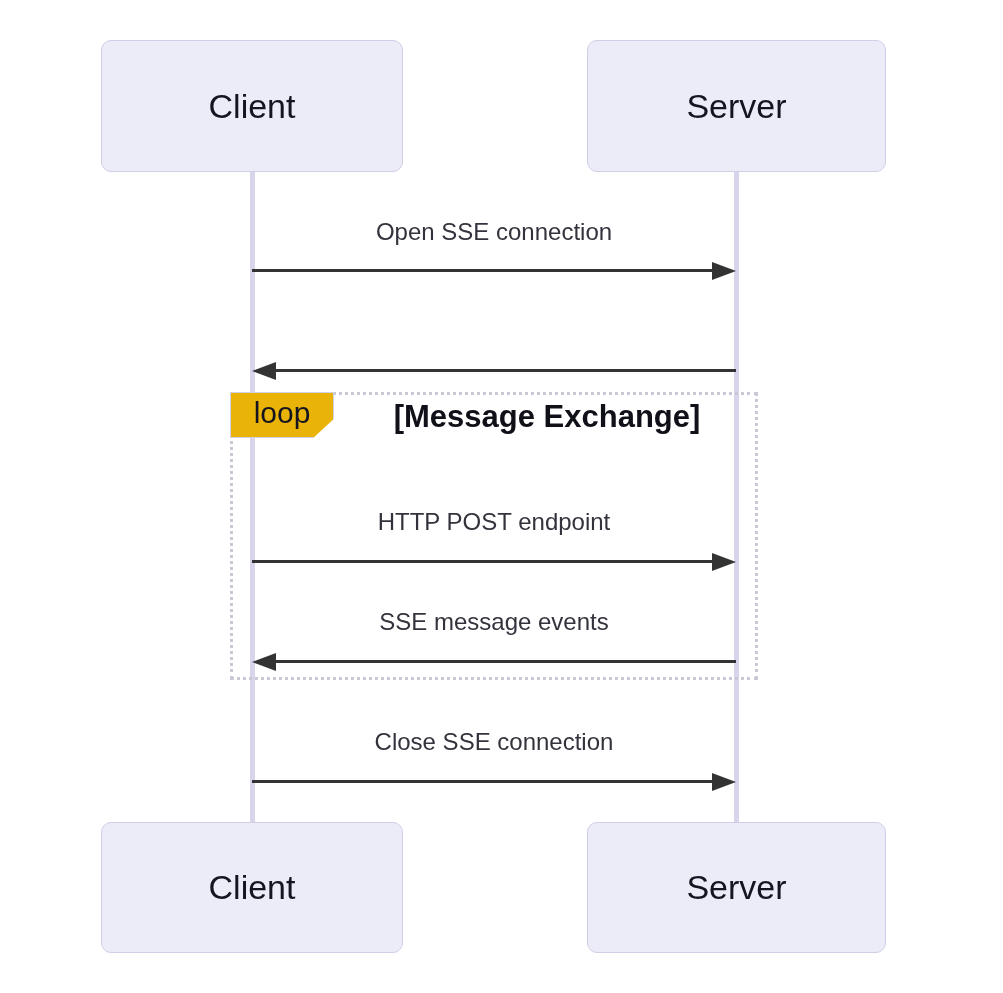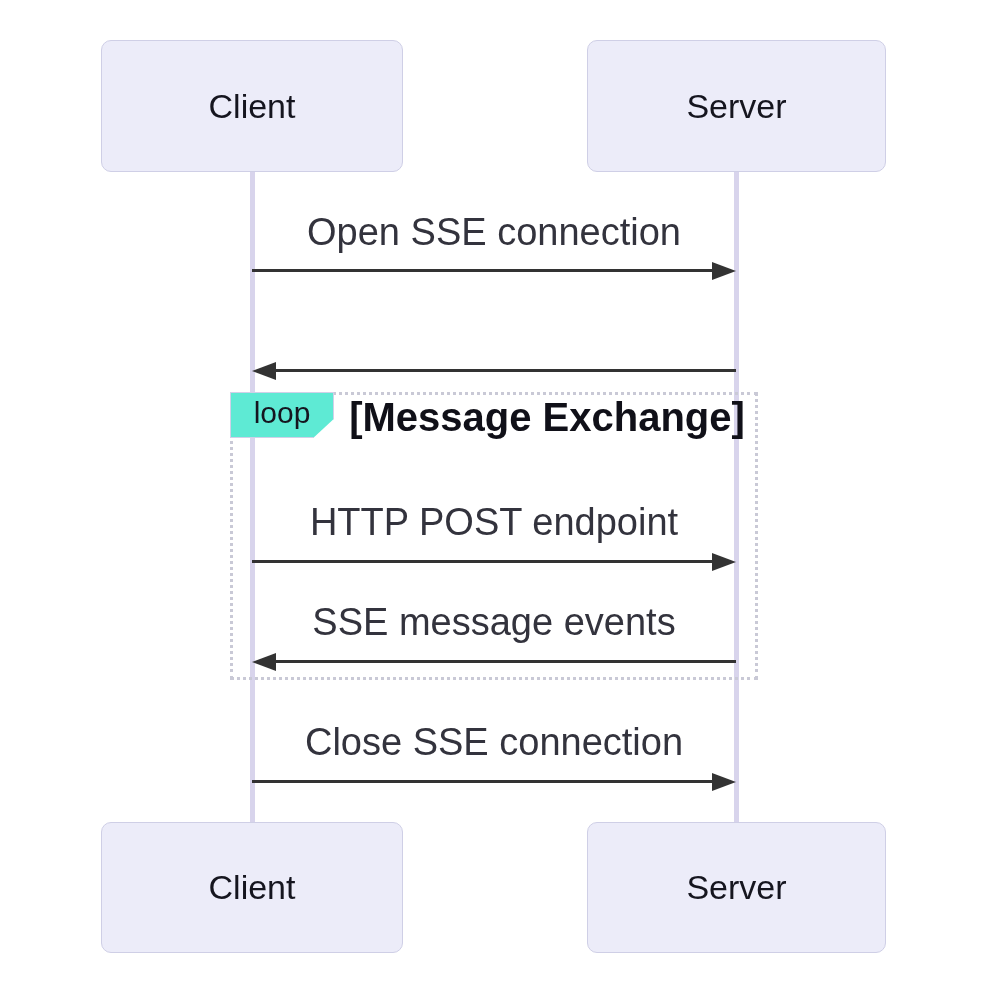--- a/index.html
+++ b/index.html
@@ -37,21 +37,21 @@
     background: #d8d4ec;
   }
   .lifeline.client { left: 250px; }
   .lifeline.server { left: 734px; }
   
   .msg-label {
     position: absolute;
     left: 252px;
     width: 484px;
     text-align: center;
-    font-size: 38px;
+    font-size: 24px;
     line-height: 36px;
     color: #33333d;
   }
   
   .arrow {
     position: absolute;
     left: 252px;
     width: 484px;
     height: 18px;
   }
@@ -82,38 +82,38 @@
     height: 288px;
     border: 3px dotted #c9c9d6;
     box-sizing: border-box;
   }
   .loop-label {
     position: absolute;
     left: 230px;
     top: 392px;
     width: 104px;
     height: 46px;
-    background: #5eead4;
+    background: #eab308;
     border: 1px solid #d0d0e8;
     box-sizing: border-box;
     clip-path: polygon(0 0, 100% 0, 100% 58%, 80% 100%, 0 100%);
     display: flex;
     align-items: center;
     justify-content: center;
     font-size: 30px;
     color: #15151f;
     padding-bottom: 4px;
   }
   .loop-condition {
     position: absolute;
     left: 332px;
     top: 396px;
     width: 430px;
     text-align: center;
-    font-size: 40px;
+    font-size: 31px;
     line-height: 42px;
     font-weight: 600;
     color: #101018;
   }
 </style>
 </head>
 <body>
 
 <div class="canvas">
 

